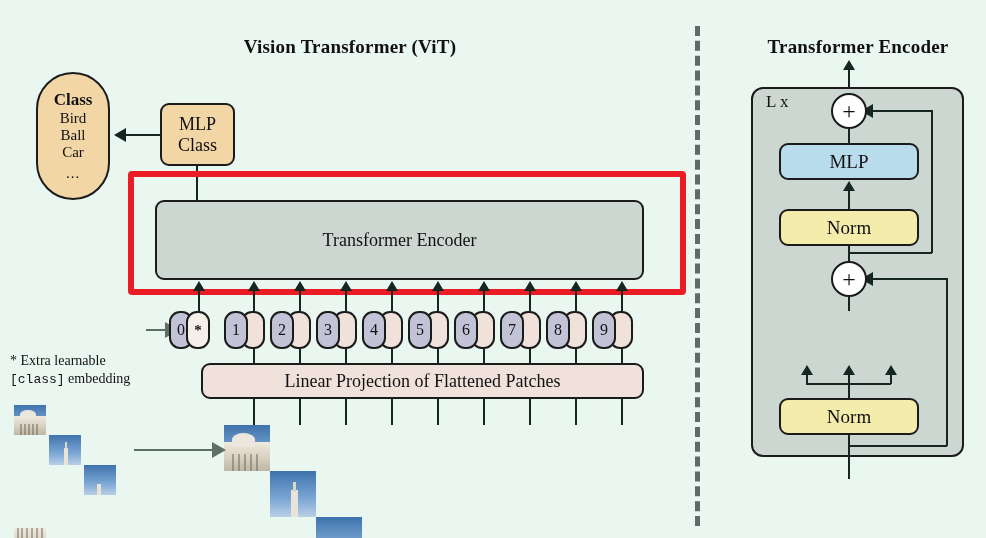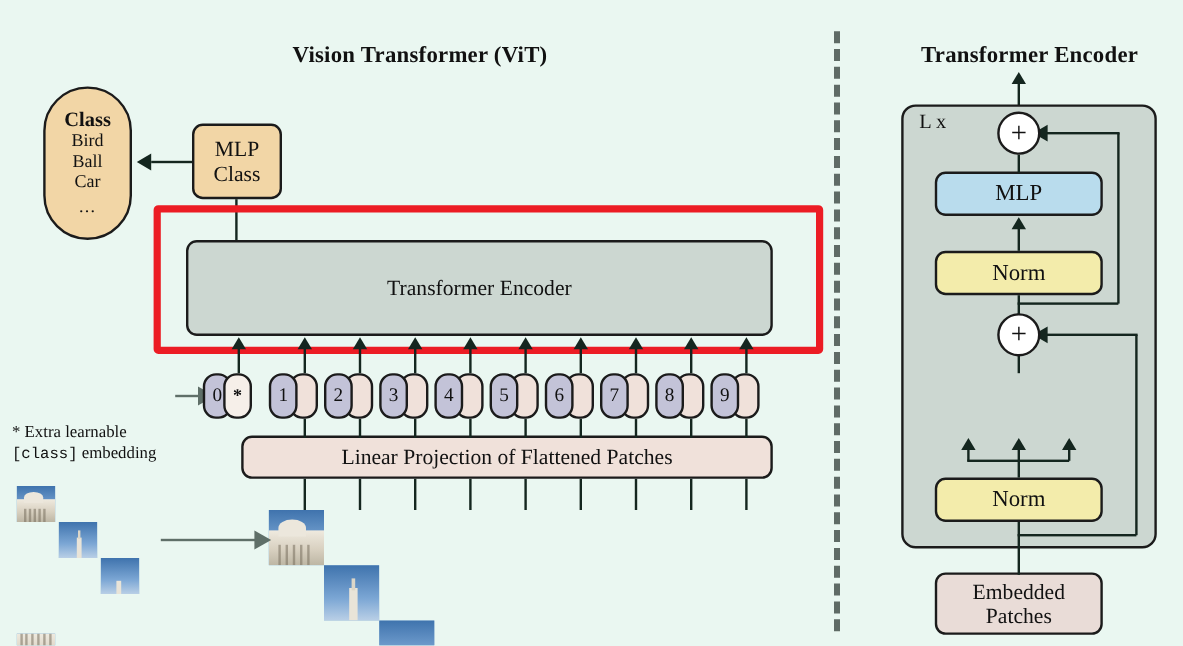--- a/index.html
+++ b/index.html
@@ -442,21 +442,17 @@
   <div class="abs vline" style="left:848px; top:372px; height:26px;"></div>
   <div class="abs arrow-up" style="left:843px; top:365px;"></div>
   <div class="abs vline" style="left:890px; top:372px; height:12px;"></div>
   <div class="abs arrow-up" style="left:885px; top:365px;"></div>
 
   <div class="abs vline" style="left:946px; top:279px; height:167px;"></div>
   <div class="abs hline" style="left:867px; top:278px; width:81px;"></div>
   <div class="abs arrow-left" style="left:861px; top:272px;"></div>
   <div class="abs hline" style="left:848px; top:445px; width:99px;"></div>
 
-  <div class="abs box rbox b-embed" style="left:779px; top:477px; width:140px; height:52px;">
-    <div>Embedded</div>
-    <div>Patches</div>
-  </div>
 
   <div class="abs vline" style="left:848px; top:435px; height:44px;"></div>
 
 
 </div>
 
 </body></html>

